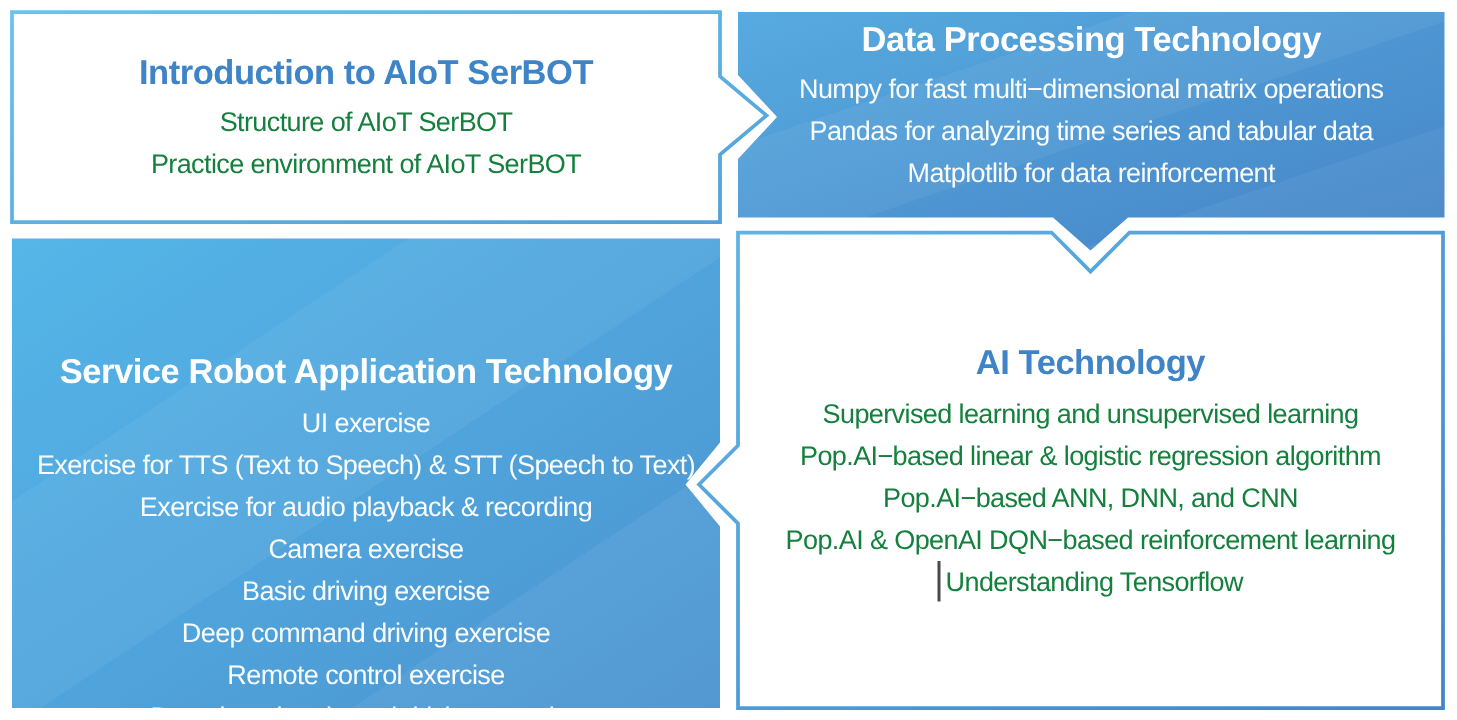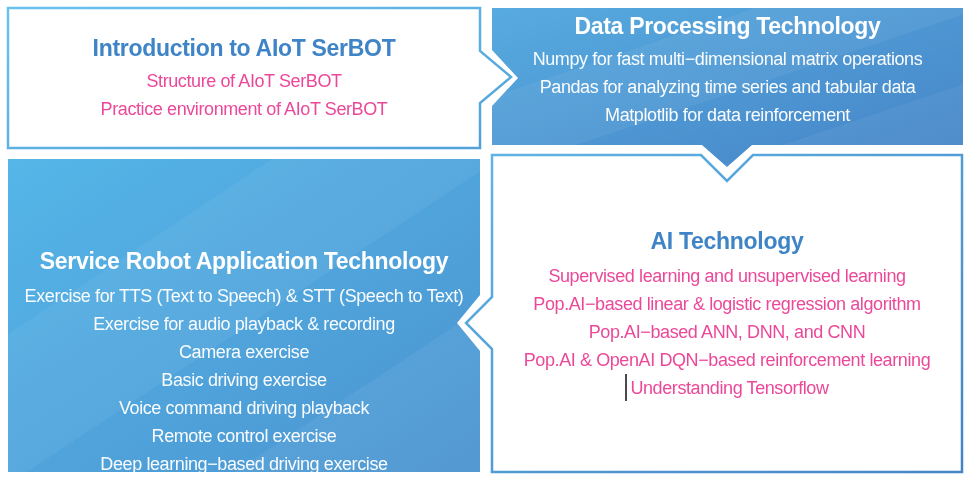--- a/index.html
+++ b/index.html
@@ -17,21 +17,21 @@
   .card-title {
     font-size:23px; font-weight:700; letter-spacing:-0.3px;
     line-height:30px; white-space:nowrap;
   }
   .title-blue  { color:#3f84c6; }
   .title-white { color:#ffffff; }
   .line {
     font-size:18px; letter-spacing:-0.4px; line-height:28px;
     white-space:nowrap;
   }
-  .txt-dark  { color:#ec4899; }
+  .txt-dark  { color:#15803d; }
   .txt-white { color:rgba(255,255,255,0.97); }
   .mb6 { margin-bottom:6px; }
   .mb4 { margin-bottom:4px; }
   .cursor {
     display:inline-block; width:2px; height:27px;
     background:#4a4a4a; margin-right:3px; vertical-align:-7px;
   }
 </style>
 </head>
 <body>
@@ -87,25 +87,26 @@
 
   <div class="panel" style="left:493px; top:3px; width:469px; height:134px;">
     <div class="card-title title-white mb4">Data Processing Technology</div>
     <div class="line txt-white">Numpy for fast multi−dimensional matrix operations</div>
     <div class="line txt-white">Pandas for analyzing time series and tabular data</div>
     <div class="line txt-white">Matplotlib for data reinforcement</div>
   </div>
 
   <div class="panel" style="left:9px; top:160px; width:470px; height:403px;">
     <div class="card-title title-white mb6">Service Robot Application Technology</div>
+    <div class="line txt-white">UI exercise</div>
     <div class="line txt-white">Exercise for TTS (Text to Speech) &amp; STT (Speech to Text)</div>
     <div class="line txt-white">Exercise for audio playback &amp; recording</div>
     <div class="line txt-white">Camera exercise</div>
     <div class="line txt-white">Basic driving exercise</div>
-    <div class="line txt-white">Voice command driving playback</div>
+    <div class="line txt-white">Deep command driving exercise</div>
     <div class="line txt-white">Remote control exercise</div>
     <div class="line txt-white">Deep learning−based driving exercise</div>
   </div>
 
   <div class="panel" style="left:493px; top:156px; width:468px; height:315px;">
     <div class="card-title title-blue mb6">AI Technology</div>
     <div class="line txt-dark">Supervised learning and unsupervised learning</div>
     <div class="line txt-dark">Pop.AI−based linear &amp; logistic regression algorithm</div>
     <div class="line txt-dark">Pop.AI−based ANN, DNN, and CNN</div>
     <div class="line txt-dark">Pop.AI &amp; OpenAI DQN−based reinforcement learning</div>

